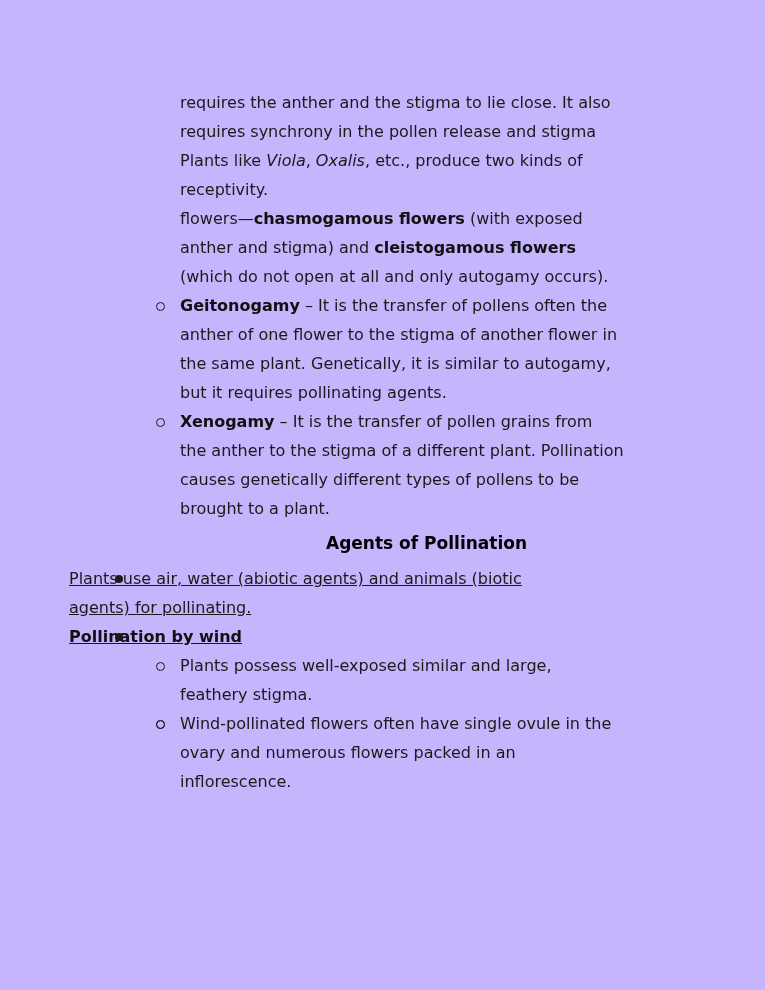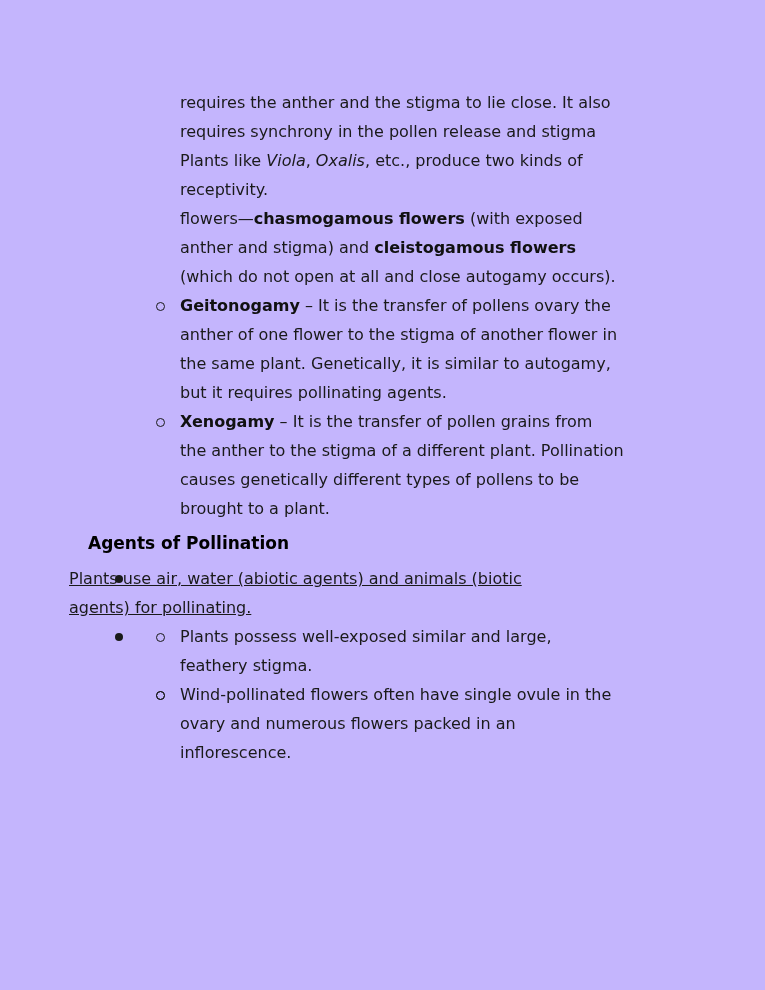--- a/index.html
+++ b/index.html
@@ -14,20 +14,21 @@
     line-height: 29px;
     color: #1a1a1a;
   }
   .doc { padding-top: 88px; }
   .heading {
     font-size: 17px;
     font-weight: bold;
     color: #000000;
     line-height: 29px;
     margin: 6px 0 6px 88px;
+    text-align: center;
   }
   .li { position: relative; }
   .lvl1 { padding-left: 69px; text-decoration: underline; }
   .lvl2 { padding-left: 180px; }
   .cont { padding-left: 180px; }
   .marker { position: absolute; display: block; box-sizing: border-box; }
   .marker.disc {
     left: 115px; top: 11px;
     width: 8px; height: 8px;
     background: #1a1a1a;
@@ -50,27 +51,27 @@
 <div class="page">
   <div class="doc" id="doc">
       <div class="li cont">
         <div>
           <span class="line"><span>requires the anther and the stigma to lie close. It also</span></span>
           <span class="line"><span>requires synchrony in the pollen release and stigma</span></span>
           <span class="line"><span>Plants like </span><i>Viola</i><span>, </span><i>Oxalis</i><span>, etc., produce two kinds of</span></span>
           <span class="line"><span>receptivity.</span></span>
           <span class="line"><span>flowers—</span><b>chasmogamous flowers</b><span> (with exposed</span></span>
           <span class="line"><span>anther and stigma) and </span><b>cleistogamous flowers</b></span>
-          <span class="line"><span>(which do not open at all and close autogamy occurs).</span></span>
+          <span class="line"><span>(which do not open at all and only autogamy occurs).</span></span>
         </div>
       </div>
       <div class="li lvl2">
         <span class="marker circle"></span>
         <div>
-          <span class="line"><b>Geitonogamy</b><span> – It is the transfer of pollens ovary the</span></span>
+          <span class="line"><b>Geitonogamy</b><span> – It is the transfer of pollens often the</span></span>
           <span class="line"><span>anther of one flower to the stigma of another flower in</span></span>
           <span class="line"><span>the same plant. Genetically, it is similar to autogamy,</span></span>
           <span class="line"><span>but it requires pollinating agents.</span></span>
         </div>
       </div>
       <div class="li lvl2">
         <span class="marker circle"></span>
         <div>
           <span class="line"><b>Xenogamy</b><span> – It is the transfer of pollen grains from</span></span>
           <span class="line"><span>the anther to the stigma of a different plant. Pollination</span></span>
@@ -81,20 +82,23 @@
       <h2 class="heading">Agents of Pollination</h2>
       <div class="li lvl1">
         <span class="marker disc"></span>
         <div>
           <span class="line"><span>Plants use air, water (abiotic agents) and animals (biotic</span></span>
           <span class="line"><span>agents) for pollinating.</span></span>
         </div>
       </div>
       <div class="li lvl1">
         <span class="marker disc"></span>
+        <div>
+          <span class="line"><b>Pollination by wind</b></span>
+        </div>
       </div>
       <div class="li lvl2">
         <span class="marker circle"></span>
         <div>
           <span class="line"><span>Plants possess well-exposed similar and large,</span></span>
           <span class="line"><span>feathery stigma.</span></span>
         </div>
       </div>
       <div class="li lvl2">
         <span class="marker circle"></span>

